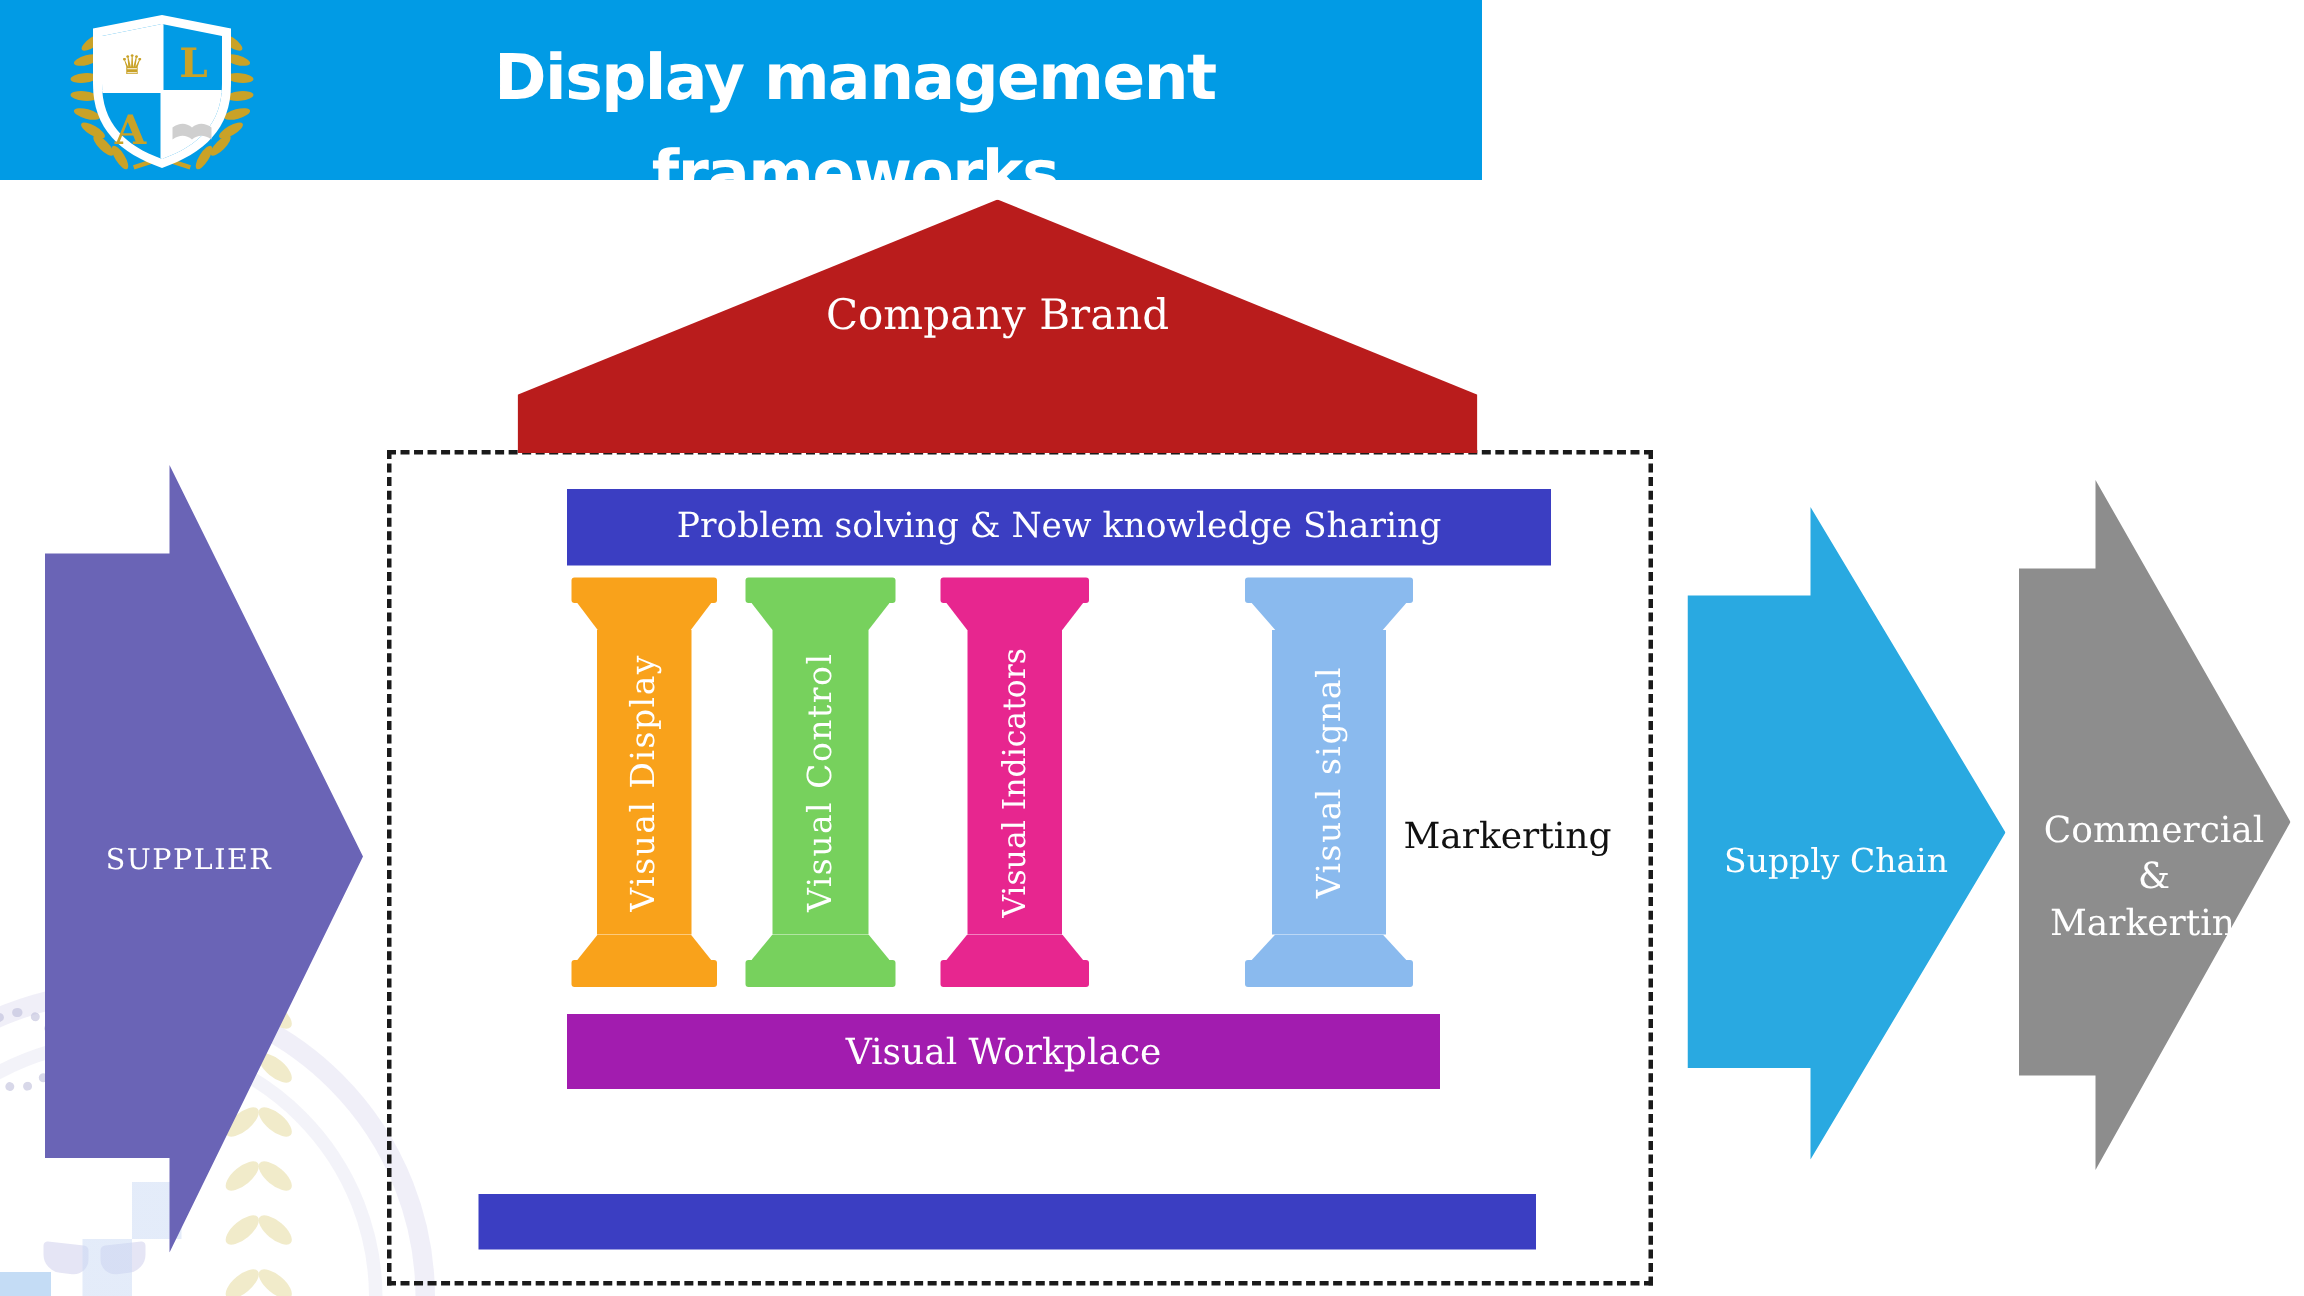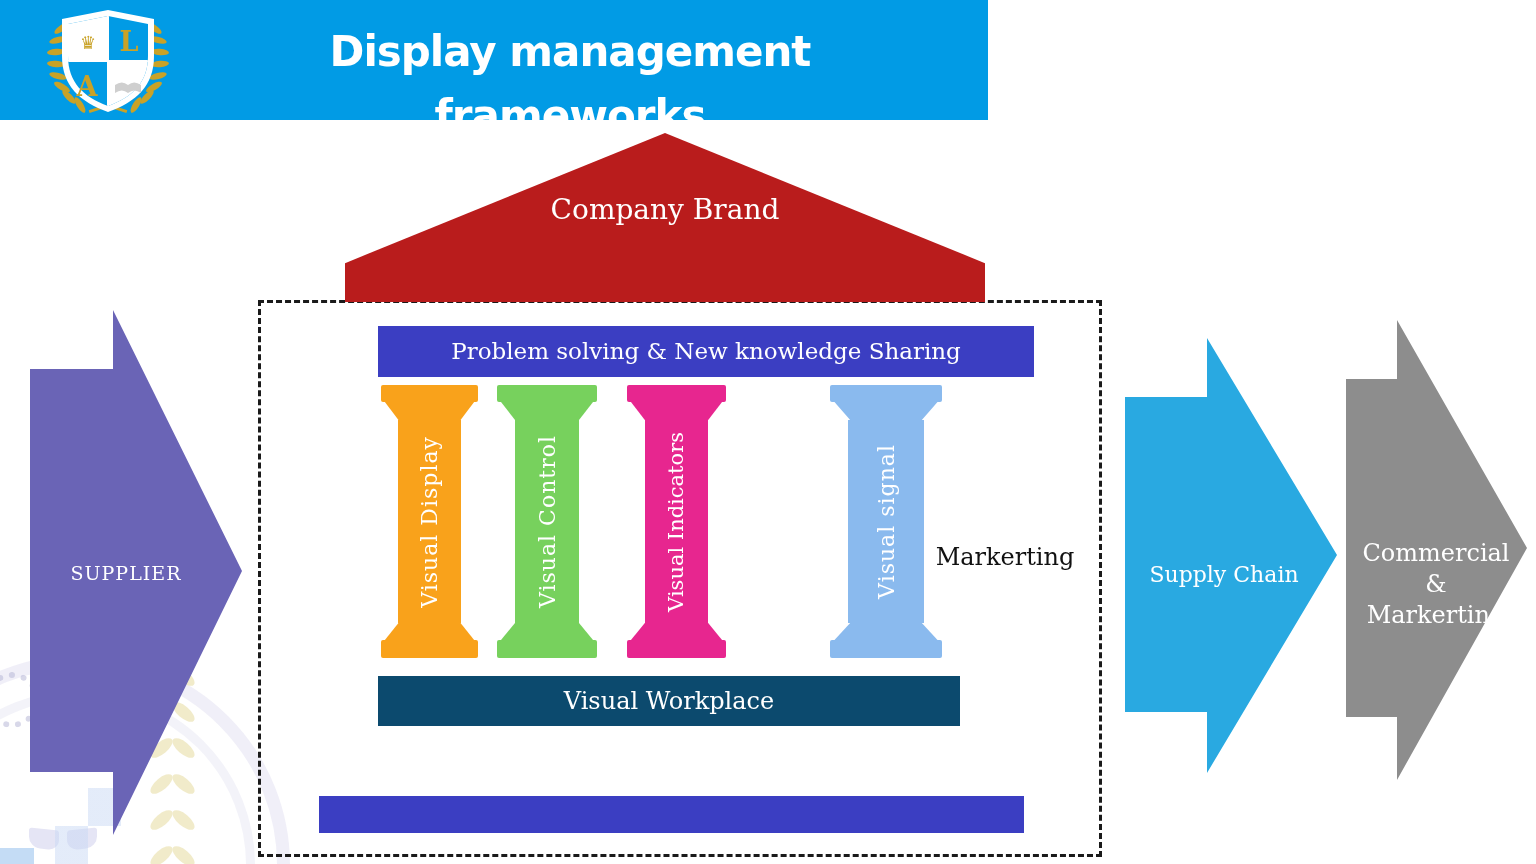--- a/index.html
+++ b/index.html
@@ -205,21 +205,21 @@
     <div class="trap top" style="background-color: rgb(138, 186, 238);"></div>
     <div class="shaft" style="background-color: rgb(138, 186, 238);">
         <span>Visual signal</span>
       </div>
     <div class="trap bottom" style="background-color: rgb(138, 186, 238);"></div>
     <div class="cap bottom" style="background-color: rgb(138, 186, 238);"></div>
   </div>
 
   <div class="abs operation">Markerting</div>
 
-  <div class="abs bar vw-bar" style="background-color: #0c4a6e;">Visual Workplace</div>
+  <div class="abs bar vw-bar" style="background-color: #a21caf;">Visual Workplace</div>
   <div class="abs footer-bar" style="background-color: rgb(59, 62, 194);"></div>
 
   <svg class="abs arrow-svg sv-supplier" width="213" height="525" viewBox="0 0 213 525">
     <polygon points="0,59 83,59 83,0 212,261 83,525 83,462 0,462" fill="#6A64B6"></polygon>
   </svg>
   <div class="abs arrow-label lbl-supplier">SUPPLIER</div>
 
   <svg class="abs arrow-svg sv-supply" width="212" height="435" viewBox="0 0 212 435">
     <polygon points="0,59 82,59 82,0 212,217 82,435 82,374 0,374" fill="#29A9E1"></polygon>
   </svg>

